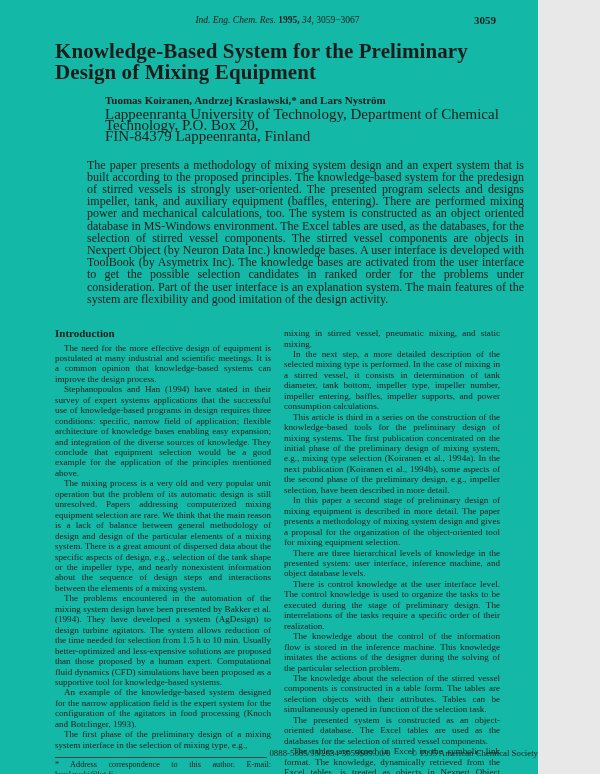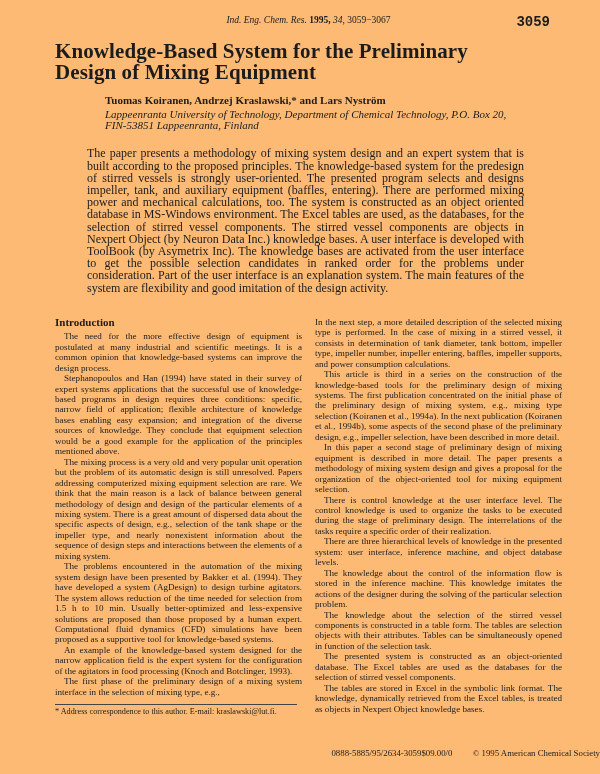--- a/index.html
+++ b/index.html
@@ -1,32 +1,32 @@
 <!DOCTYPE html>
 <html><head>
 <meta charset="utf-8">
 <style>
   html,body{margin:0;padding:0;background:#e8e8e8;}
   .page{
-    position:relative;width:600px;height:774px;background:#fdba74;
+    position:relative;width:538px;height:774px;background:#14b8a6;
     font-family:"Liberation Serif","DejaVu Serif",serif;color:#1c1c1c;
     overflow:hidden;box-sizing:border-box;
   }
   .content{padding:15px 38px 0 55px;}
   .running-head{position:relative;text-align:center;font-size:9.5px;height:13px;}
   .cite-journal{font-style:italic;}
   .cite-year{font-weight:bold;}
   .cite-volume{font-style:italic;}
-  .page-number{position:absolute;right:12px;top:-1px;font-weight:bold;font-size:14px;font-family:Liberation Mono, monospace;}
+  .page-number{position:absolute;right:4px;top:-1px;font-weight:bold;font-size:11px;}
   .title{
     font-size:21px;line-height:21px;font-weight:bold;margin:13px 0 0 0;
     letter-spacing:.1px;max-width:470px;
   }
   .authors{margin:11px 0 0 50px;font-weight:bold;font-size:11px;}
-  .affiliation{margin:3px 0 16px 50px;font-style:italic;font-size:11px;line-height:11.2px;}
+  .affiliation{margin:3px 0 16px 50px;font-size:15px;line-height:11.2px;}
   .abstract{
     margin:11px 0 0 32px;width:437px;font-size:12px;line-height:12.2px;
     text-align:justify;
   }
   .columns{display:flex;gap:13px;margin-top:23px;}
   .col{flex:1;min-width:0;font-size:9.1px;line-height:10.45px;text-align:justify;}
   .col p{margin:0;text-indent:9px;}
   .col-right p:first-child{text-indent:0;}
   .section-heading{font-size:11px;font-weight:bold;margin:0 0 4px 0;}
   .footnote{margin-top:7px;font-size:8.2px;line-height:9.9px;text-align:justify;}
@@ -50,21 +50,21 @@
       <span class="cite-pages">3059−3067</span>
       <span class="page-number">3059</span>
     </div>
 
     <h1 class="title">Knowledge-Based System for the Preliminary Design of Mixing Equipment</h1>
 
     <div class="authors">Tuomas Koiranen, Andrzej Kraslawski,* and Lars Nyström</div>
 
     <div class="affiliation">
       <div>Lappeenranta University of Technology, Department of Chemical Technology, P.O. Box 20,</div>
-      <div>FIN-53851 Lappeenranta, Finland</div>
+      <div>FIN-84379 Lappeenranta, Finland</div>
     </div>
 
     <div class="abstract">The paper presents a methodology of mixing system design and an expert system that is built according to the proposed principles. The knowledge-based system for the predesign of stirred vessels is strongly user-oriented. The presented program selects and designs impeller, tank, and auxiliary equipment (baffles, entering). There are performed mixing power and mechanical calculations, too. The system is constructed as an object oriented database in MS-Windows environment. The Excel tables are used, as the databases, for the selection of stirred vessel components. The stirred vessel components are objects in Nexpert Object (by Neuron Data Inc.) knowledge bases. A user interface is developed with ToolBook (by Asymetrix Inc). The knowledge bases are activated from the user interface to get the possible selection candidates in ranked order for the problems under consideration. Part of the user interface is an explanation system. The main features of the system are flexibility and good imitation of the design activity.</div>
 
     <div class="columns">
       <div class="col col-left">
         <h2 class="section-heading">Introduction</h2>
         <div>
             <p>The need for the more effective design of equipment is postulated at many industrial and scientific meetings. It is a common opinion that knowledge-based systems can improve the design process.</p>
             <p>Stephanopoulos and Han (1994) have stated in their survey of expert systems applications that the successful use of knowledge-based programs in design requires three conditions: specific, narrow field of application; flexible architecture of knowledge bases enabling easy expansion; and integration of the diverse sources of knowledge. They conclude that equipment selection would be a good example for the application of the principles mentioned above.</p>
@@ -72,25 +72,26 @@
             <p>The problems encountered in the automation of the mixing system design have been presented by Bakker et al. (1994). They have developed a system (AgDesign) to design turbine agitators. The system allows reduction of the time needed for selection from 1.5 h to 10 min. Usually better-optimized and less-expensive solutions are proposed than those proposed by a human expert. Computational fluid dynamics (CFD) simulations have been proposed as a supportive tool for knowledge-based systems.</p>
             <p>An example of the knowledge-based system designed for the narrow application field is the expert system for the configuration of the agitators in food processing (Knoch and Botclinger, 1993).</p>
             <p>The first phase of the preliminary design of a mixing system interface in the selection of mixing type, e.g.,</p>
           </div>
         <div class="footnote">
           <hr class="footnote-rule">
           <span>* Address correspondence to this author. E-mail: kraslawski@lut.fi.</span>
         </div>
       </div>
       <div class="col col-right">
+          <p>mixing in stirred vessel, pneumatic mixing, and static mixing.</p>
           <p>In the next step, a more detailed description of the selected mixing type is performed. In the case of mixing in a stirred vessel, it consists in determination of tank diameter, tank bottom, impeller type, impeller number, impeller entering, baffles, impeller supports, and power consumption calculations.</p>
           <p>This article is third in a series on the construction of the knowledge-based tools for the preliminary design of mixing systems. The first publication concentrated on the initial phase of the preliminary design of mixing system, e.g., mixing type selection (Koiranen et al., 1994a). In the next publication (Koiranen et al., 1994b), some aspects of the second phase of the preliminary design, e.g., impeller selection, have been described in more detail.</p>
           <p>In this paper a second stage of preliminary design of mixing equipment is described in more detail. The paper presents a methodology of mixing system design and gives a proposal for the organization of the object-oriented tool for mixing equipment selection.</p>
+          <p>There are three hierarchical levels of knowledge in the presented system: user interface, inference machine, and object database levels.</p>
           <p>There is control knowledge at the user interface level. The control knowledge is used to organize the tasks to be executed during the stage of preliminary design. The interrelations of the tasks require a specific order of their realization.</p>
-          <p>There are three hierarchical levels of knowledge in the presented system: user interface, inference machine, and object database levels.</p>
           <p>The knowledge about the control of the information flow is stored in the inference machine. This knowledge imitates the actions of the designer during the solving of the particular selection problem.</p>
           <p>The knowledge about the selection of the stirred vessel components is constructed in a table form. The tables are selection objects with their attributes. Tables can be simultaneously opened in function of the selection task.</p>
           <p>The presented system is constructed as an object-oriented database. The Excel tables are used as the databases for the selection of stirred vessel components.</p>
           <p>The tables are stored in Excel in the symbolic link format. The knowledge, dynamically retrieved from the Excel tables, is treated as objects in Nexpert Object knowledge bases.</p>
         </div>
     </div>
 
   </div>
 
   <div class="page-footer">

